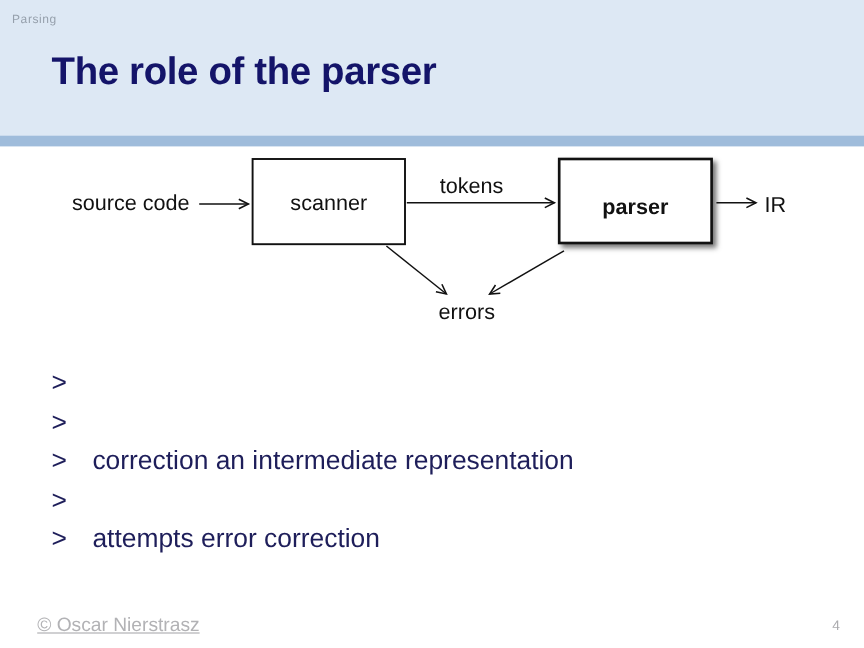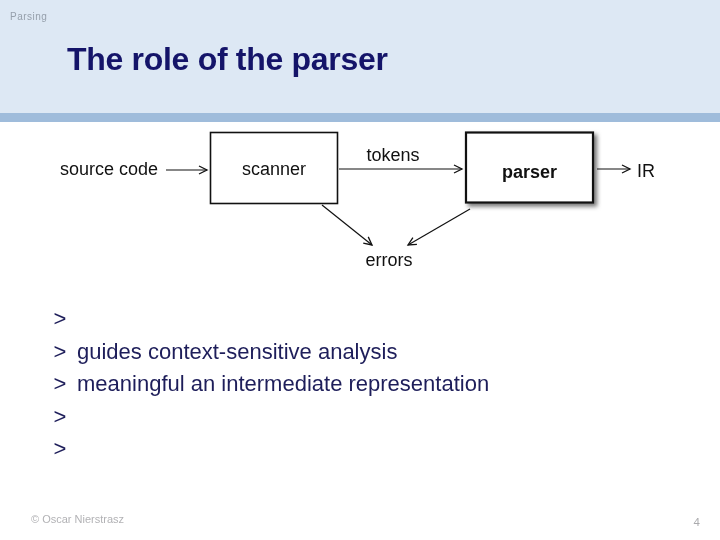--- a/index.html
+++ b/index.html
@@ -6,21 +6,20 @@
   body {
     font-family: "Liberation Sans", sans-serif;
     background: #ffffff;
   }
   .slide {
     position: relative;
     width: 720px;
     height: 540px;
     background: #ffffff;
     overflow: hidden;
-    text-align: center;
   }
   
   .header {
     position: absolute;
     left: 0; top: 0;
     width: 720px; height: 113px;
     background: #dde8f4;
   }
   .section-label {
     position: absolute;
@@ -29,21 +28,20 @@
     color: #96a0ac;
     letter-spacing: 0.5px;
   }
   .slide-title {
     position: absolute;
     left: 43px; top: 41px;
     font-size: 32px;
     font-weight: bold;
     letter-spacing: -0.3px;
     color: #141469;
-    margin-left: 24px;
   }
   .divider-band {
     position: absolute;
     left: 0; top: 113px;
     width: 720px; height: 9px;
     background: #9fbcdb;
   }
   
   .diagram {
     position: absolute;
@@ -76,22 +74,23 @@
   }
   .bullet-marker {
     display: inline-block;
     width: 34px;
     flex: 0 0 34px;
   }
   
   .footer-copyright {
     position: absolute;
     left: 31px; top: 513px;
-    font-size: 11px;
+    font-size: 16px;
     color: #b2b2b5;
+    text-decoration: underline;
   }
   .footer-pagenum {
     position: absolute;
     right: 20px; top: 516px;
     font-size: 11.5px;
     color: #aaaaad;
   }
 </style>
 </head>
 <body>
@@ -132,30 +131,30 @@
     <line x1="470" y1="209" x2="408" y2="245" stroke="#111111" stroke-width="1.2" marker-end="url(#arrowhead)"></line>
     <text x="389" y="266" text-anchor="middle">errors</text>
   </svg>
 
   <div class="bullets">
     <div class="bullet-row">
       <span class="bullet-marker">&gt;</span>
     </div>
     <div class="bullet-row">
       <span class="bullet-marker">&gt;</span>
-      <span>guides context-sensitive analysis</span>
     </div>
     <div class="bullet-row">
       <span class="bullet-marker">&gt;</span>
-      <span>meaningful an intermediate representation</span>
+      <span>correction an intermediate representation</span>
     </div>
     <div class="bullet-row">
       <span class="bullet-marker">&gt;</span>
     </div>
     <div class="bullet-row">
       <span class="bullet-marker">&gt;</span>
+      <span>attempts error correction</span>
     </div>
   </div>
 
   <div class="footer-copyright">© Oscar Nierstrasz</div>
   <div class="footer-pagenum">4</div>
 
 </div>
 
 </body></html>

